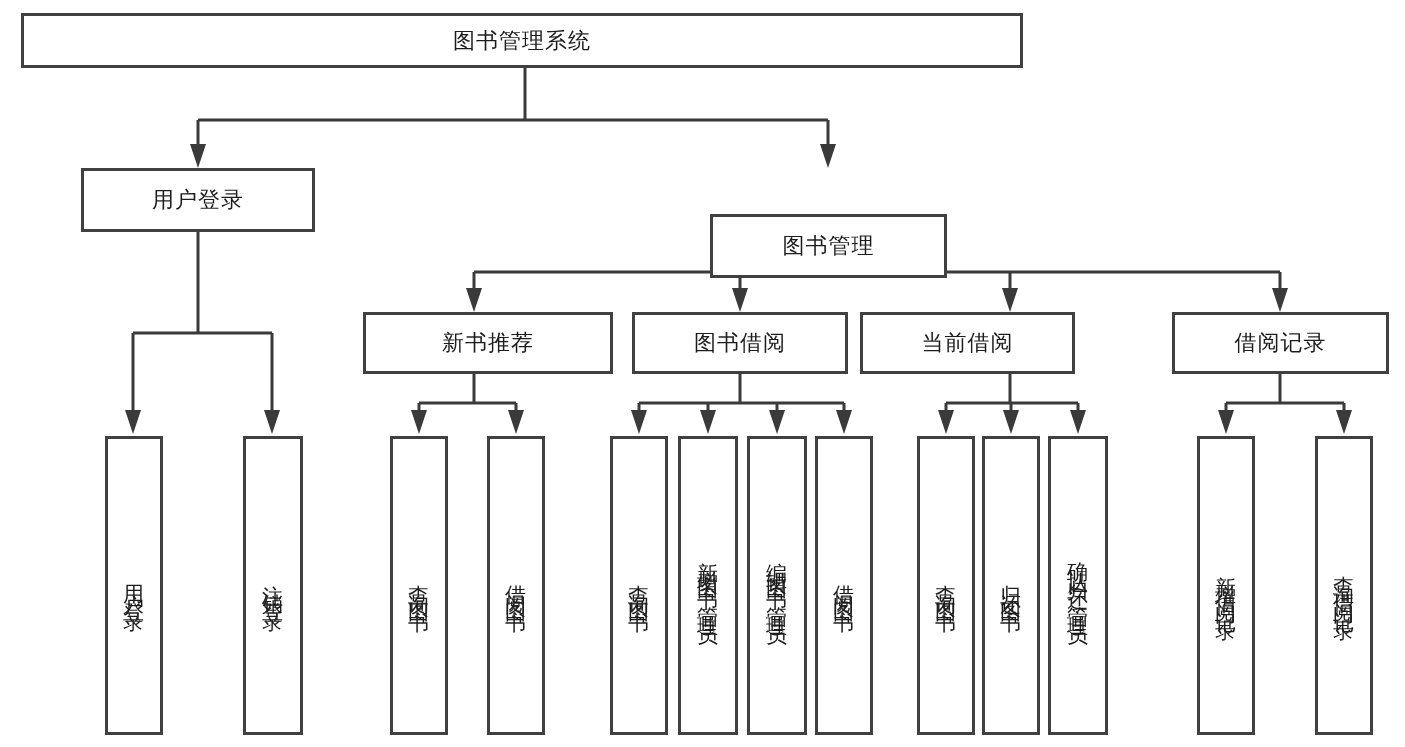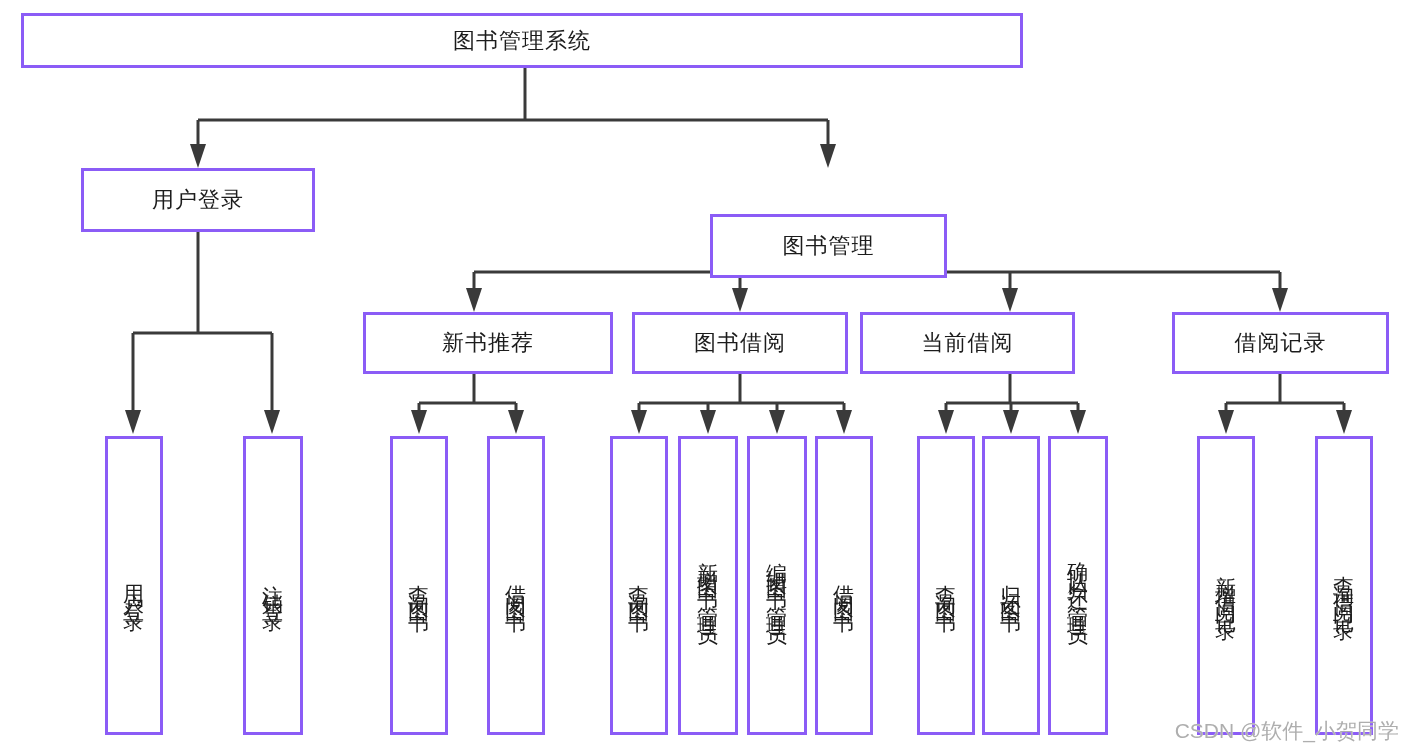--- a/index.html
+++ b/index.html
@@ -8,21 +8,21 @@
     width:1405px;height:747px;
     background:#ffffff;
     font-family:"Liberation Sans", sans-serif;
     overflow:hidden;
   }
   #wires{position:absolute;left:0;top:0;width:1405px;height:747px;}
   .box{
     position:absolute;
     box-sizing:border-box;
     background:#ffffff;
-    border:3px solid #8b5cf6;
+    border:3px solid #404040;
     display:flex;align-items:center;justify-content:center;
     color:#1c1c1c;
   }
   .hlabel{font-size:22px;letter-spacing:1px;white-space:nowrap;}
   .vlabel{
     writing-mode:vertical-rl;
     text-orientation:mixed;
     font-size:21px;
     line-height:1;
     letter-spacing:9px;
@@ -169,15 +169,14 @@
     <span class="vlabel">确认归还（管理员）</span>
   </div>
 
   <div class="box" style="left:1197px;top:436px;width:58px;height:299px;">
     <span class="vlabel">新增借阅记录</span>
   </div>
   <div class="box" style="left:1315px;top:436px;width:58px;height:299px;">
     <span class="vlabel">查询借阅记录</span>
   </div>
 
-  <div class="watermark">CSDN @软件_小贺同学</div>
 
 </div>
 
 </body></html>

